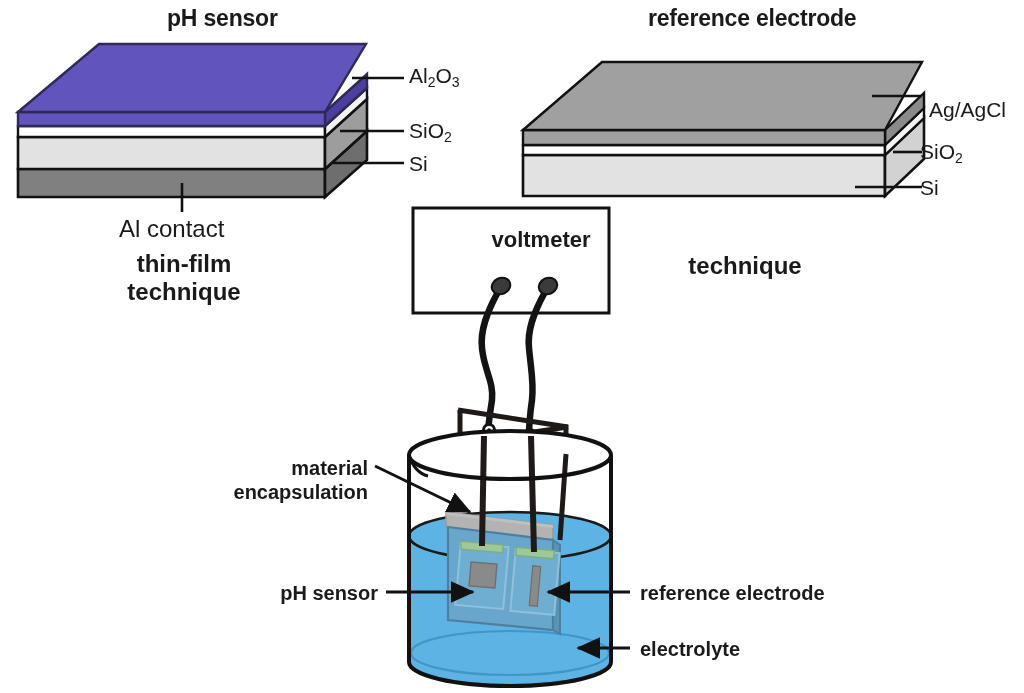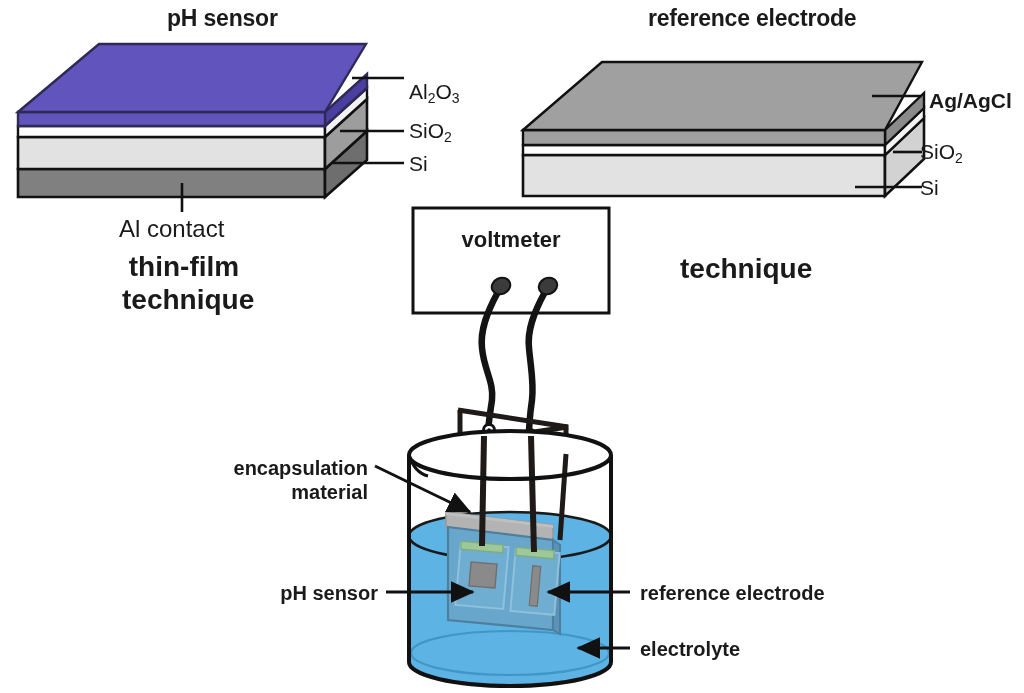--- a/index.html
+++ b/index.html
@@ -42,27 +42,28 @@
   }
   .t-layer sub {
     font-size: 14px;
     vertical-align: -0.28em;
   }
   .t-small {
     font-size: 24px;
     font-weight: normal;
   }
   .t-tech {
-    font-size: 28px;
+    font-size: 24px;
     font-weight: bold;
     line-height: 1.18;
   }
   .t-volt {
     font-size: 22px;
     font-weight: bold;
+    margin-left: 30px;
   }
   .t-callout {
     font-size: 20px;
     font-weight: bold;
     line-height: 1.2;
   }
   .t-right {
     text-align: right;
   }
   .t-center {
@@ -193,54 +194,54 @@
 
       <line x1="630" y1="592" x2="548" y2="592" stroke="#111111" stroke-width="2.8" marker-end="url(#arrowFill)"></line>
 
       <line x1="630" y1="648" x2="578" y2="648" stroke="#111111" stroke-width="2.8" marker-end="url(#arrowFill)"></line>
     </g>
   </svg>
 
   <div class="txt t-title" style="left:167px; top:6px;">pH sensor</div>
   <div class="txt t-title" style="left:648px; top:6px;">reference electrode</div>
 
-  <div class="txt t-layer" style="left:409px; top:80px;">
+  <div class="txt t-layer" style="left:409px; top:64px;">
     <span>Al</span><sub>2</sub><span>O</span><sub>3</sub>
   </div>
 
   <div class="txt t-layer" style="left:409px; top:119px;">
     <span>Si</span><span>O</span><sub>2</sub>
   </div>
 
   <div class="txt t-layer" style="left:409px; top:152px;">Si</div>
 
   <div class="txt t-small" style="left:119px; top:216px;">Al contact</div>
 
   <div class="txt t-tech t-center" style="left:122px; top:250px; width:124px;">
     <div>thin-film</div>
     <div>technique</div>
   </div>
 
-  <div class="txt t-layer" style="left:929px; top:89px;font-weight:bold;">Ag/AgCl</div>
+  <div class="txt t-layer" style="left:929px; top:98px;">Ag/AgCl</div>
 
   <div class="txt t-layer" style="left:920px; top:140px;">
     <span>Si</span><span>O</span><sub>2</sub>
   </div>
 
   <div class="txt t-layer" style="left:920px; top:176px;">Si</div>
 
   <div class="txt t-tech t-center" style="left:680px; top:252px; width:130px;">
     <div>technique</div>
   </div>
 
   <div class="txt t-volt t-center" style="left:413px; top:228px; width:196px;">voltmeter</div>
 
   <div class="txt t-callout t-right" style="left:0px; top:456px; width:368px;">
+    <div>material</div>
     <div>encapsulation</div>
-    <div>material</div>
   </div>
 
   <div class="txt t-callout t-right" style="left:0px; top:581px; width:378px;">pH sensor</div>
 
   <div class="txt t-callout" style="left:640px; top:581px;">reference  electrode</div>
 
   <div class="txt t-callout" style="left:640px; top:637px;text-align:center;">electrolyte</div>
 
 </div>
 

